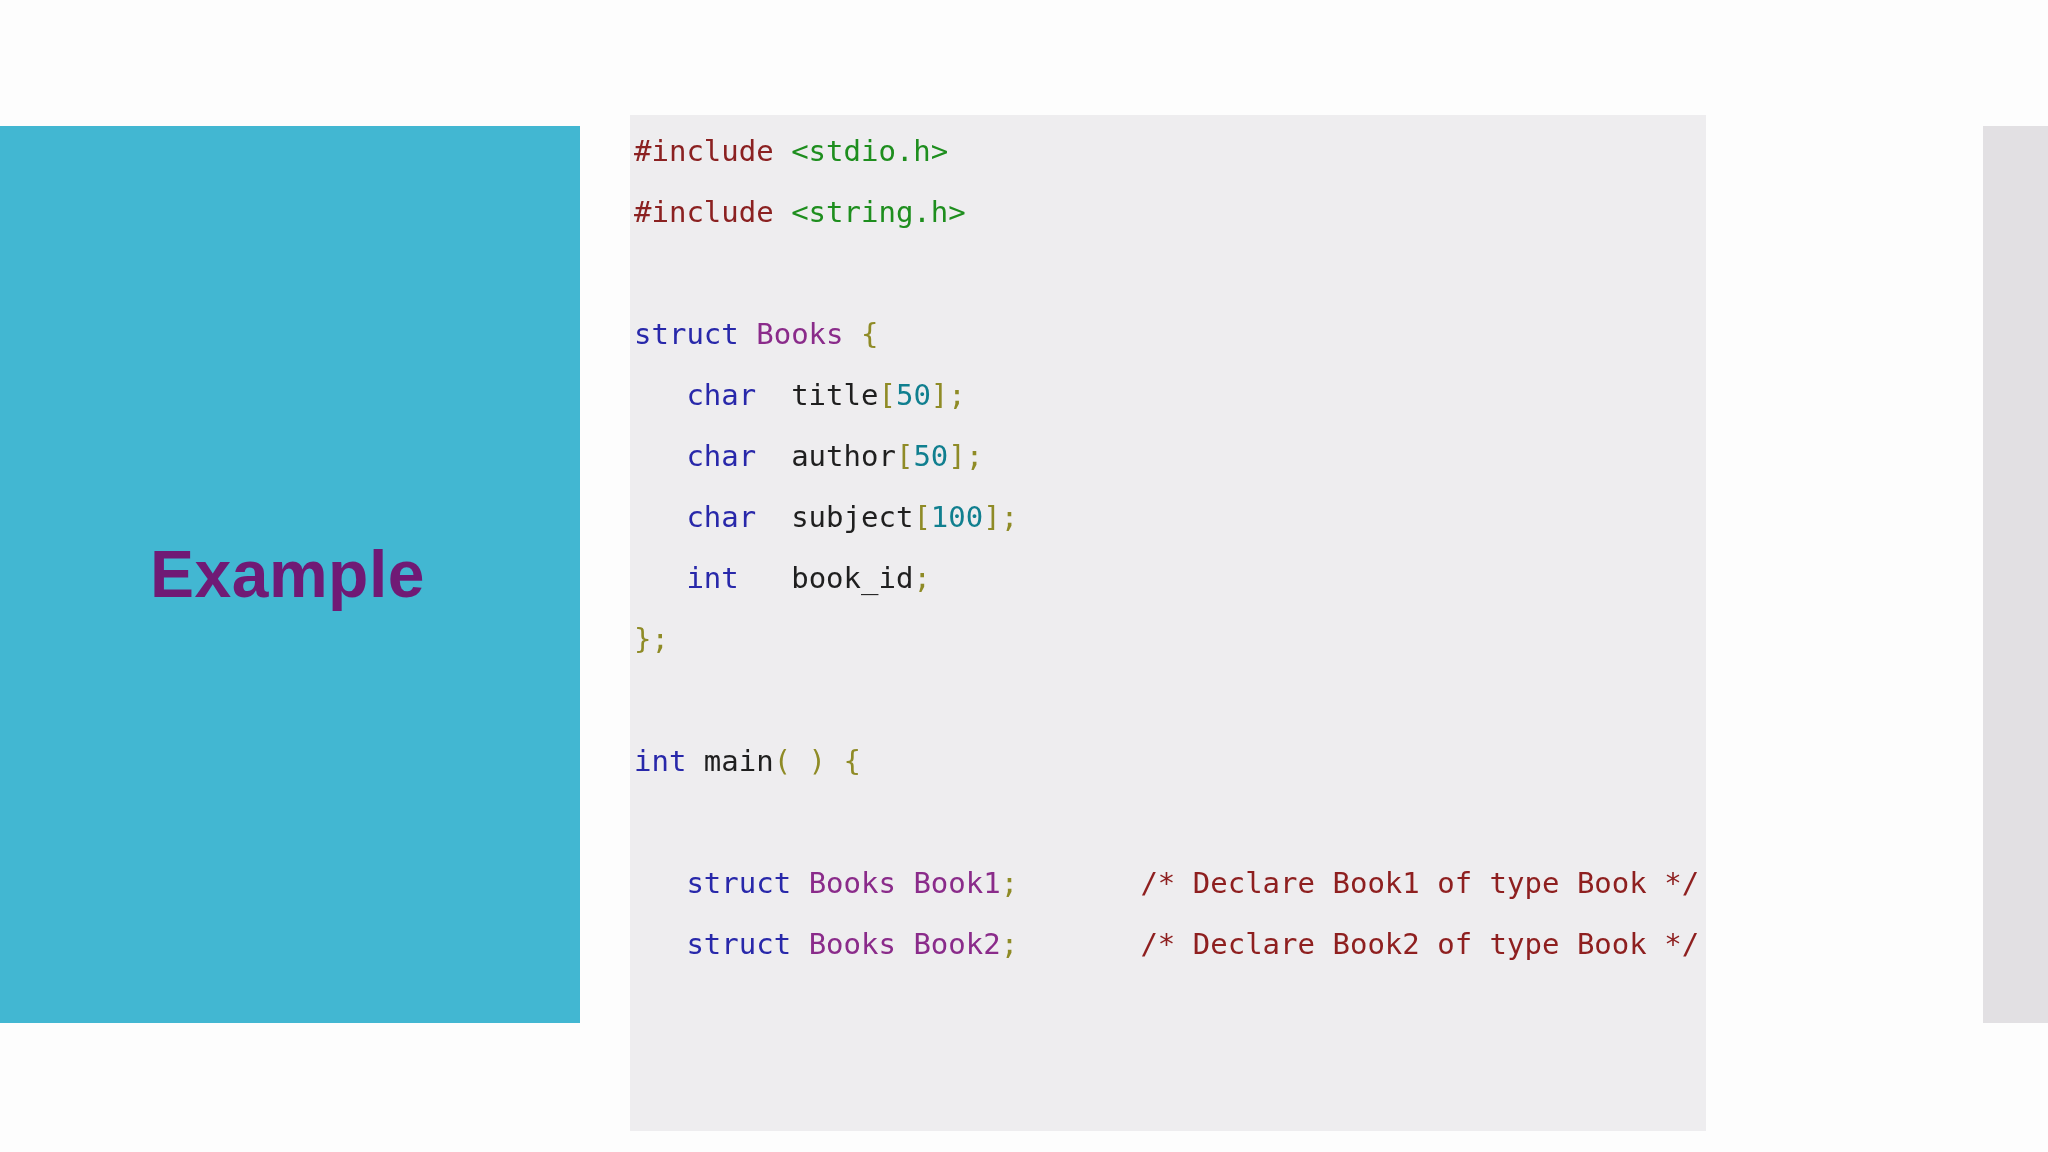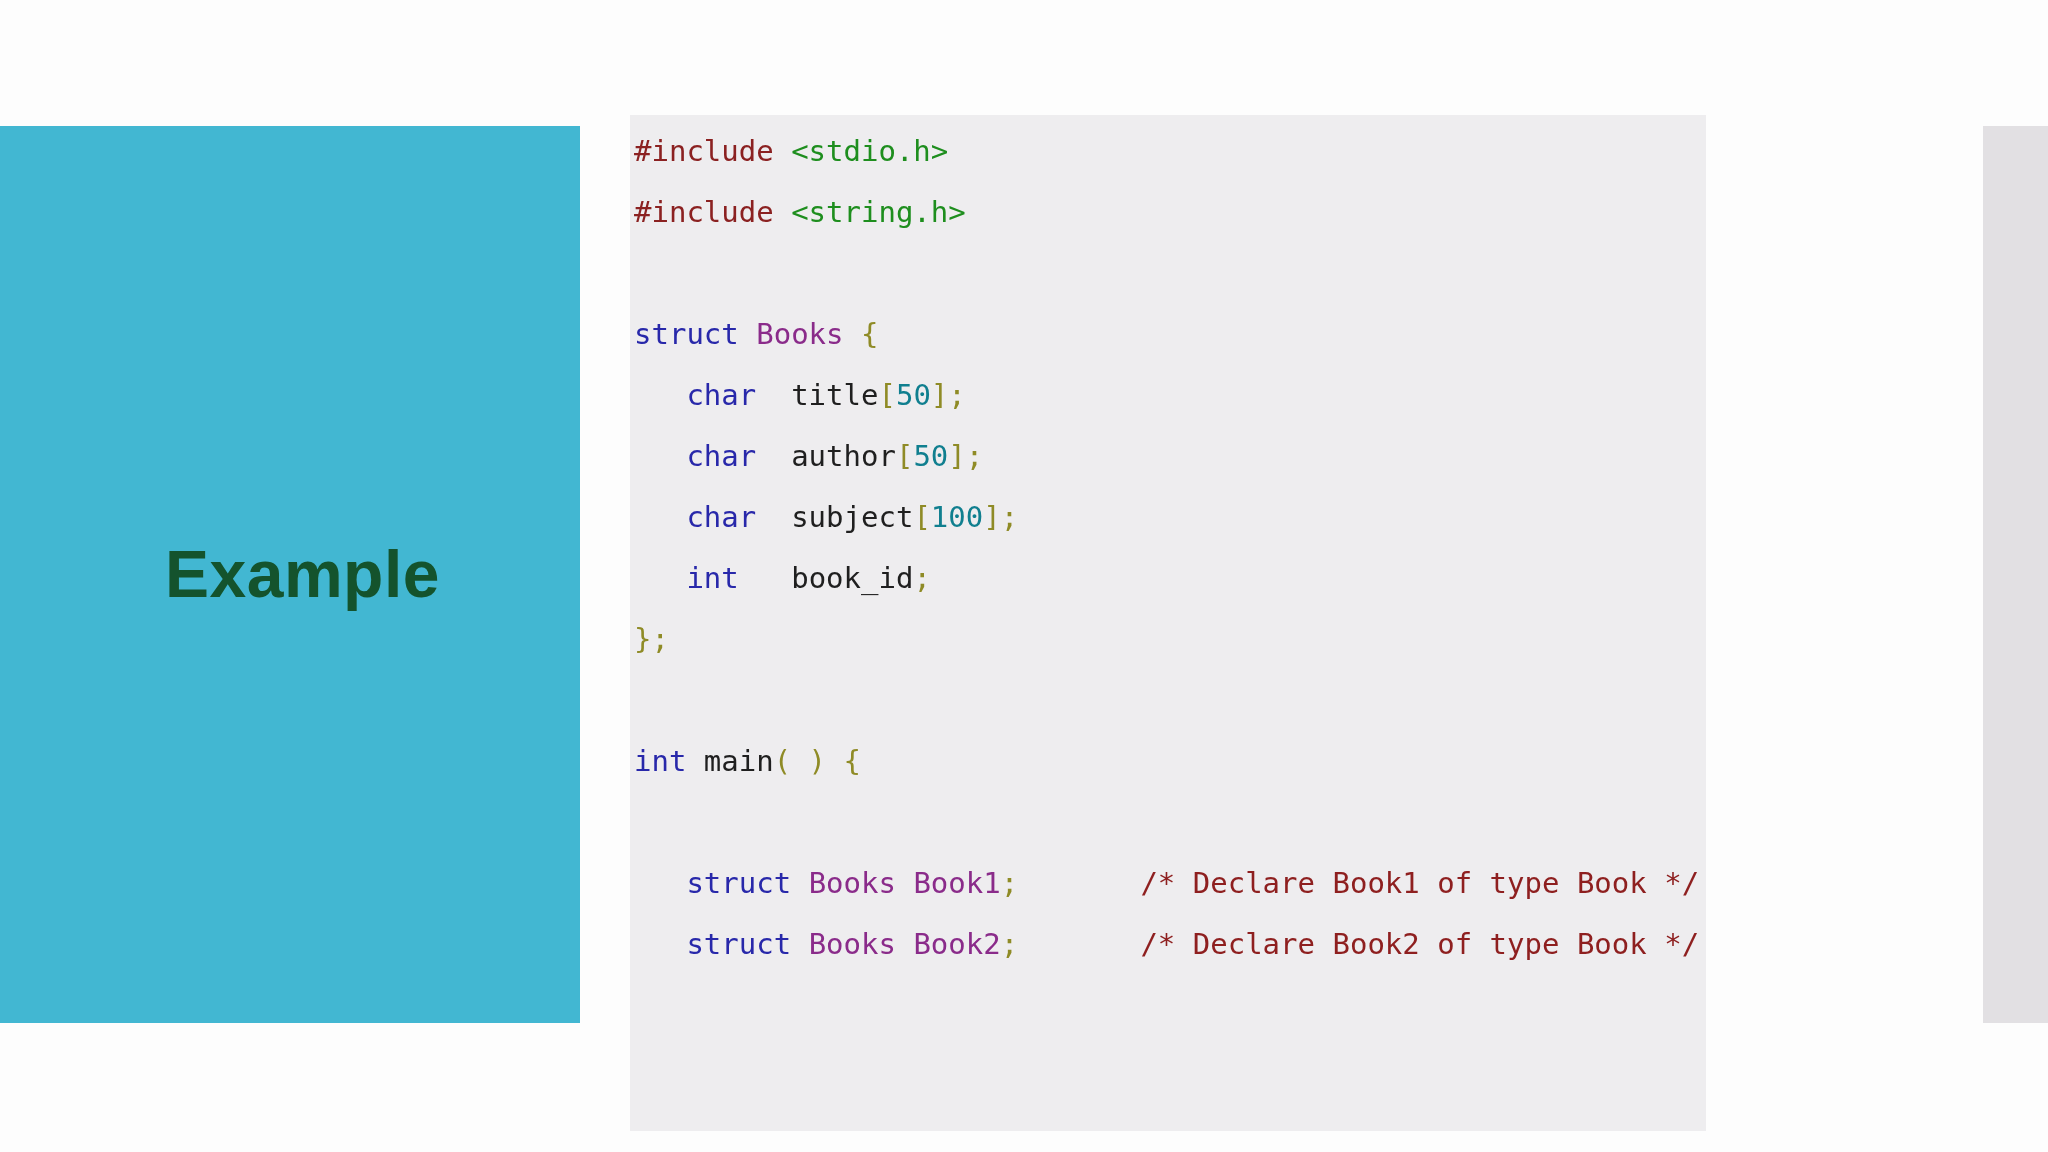--- a/index.html
+++ b/index.html
@@ -59,21 +59,21 @@
     width: 65px;
     height: 897px;
   }
 </style>
 </head>
 <body style="background: rgb(253, 253, 253);">
 
 <div>
 
   <div class="title-panel" style="background: rgb(66, 183, 210);">
-    <div class="slide-title" style="color: #14532d; margin-left: 15px;">
+    <div class="slide-title" style="color: #701a75;">
       <div>Example</div>
     </div>
   </div>
 
   <div class="code-panel" style="background: rgb(238, 237, 239);">
     <pre class="code-block"><div class="code-line"><span style="color: rgb(139, 33, 33);">#include</span><span style="color: rgb(31, 31, 31);"> </span><span style="color: rgb(30, 142, 30);">&lt;stdio.h&gt;</span></div><div class="code-line"><span style="color: rgb(139, 33, 33);">#include</span><span style="color: rgb(31, 31, 31);"> </span><span style="color: rgb(30, 142, 30);">&lt;string.h&gt;</span></div><div class="code-line"> </div><div class="code-line"><span style="color: rgb(40, 40, 170);">struct</span><span style="color: rgb(31, 31, 31);"> </span><span style="color: rgb(138, 43, 138);">Books</span><span style="color: rgb(31, 31, 31);"> </span><span style="color: rgb(143, 139, 38);">{</span></div><div class="code-line"><span style="color: rgb(31, 31, 31);">   </span><span style="color: rgb(40, 40, 170);">char</span><span style="color: rgb(31, 31, 31);">  </span><span style="color: rgb(31, 31, 31);">title</span><span style="color: rgb(143, 139, 38);">[</span><span style="color: rgb(16, 127, 143);">50</span><span style="color: rgb(143, 139, 38);">]</span><span style="color: rgb(143, 139, 38);">;</span></div><div class="code-line"><span style="color: rgb(31, 31, 31);">   </span><span style="color: rgb(40, 40, 170);">char</span><span style="color: rgb(31, 31, 31);">  </span><span style="color: rgb(31, 31, 31);">author</span><span style="color: rgb(143, 139, 38);">[</span><span style="color: rgb(16, 127, 143);">50</span><span style="color: rgb(143, 139, 38);">]</span><span style="color: rgb(143, 139, 38);">;</span></div><div class="code-line"><span style="color: rgb(31, 31, 31);">   </span><span style="color: rgb(40, 40, 170);">char</span><span style="color: rgb(31, 31, 31);">  </span><span style="color: rgb(31, 31, 31);">subject</span><span style="color: rgb(143, 139, 38);">[</span><span style="color: rgb(16, 127, 143);">100</span><span style="color: rgb(143, 139, 38);">]</span><span style="color: rgb(143, 139, 38);">;</span></div><div class="code-line"><span style="color: rgb(31, 31, 31);">   </span><span style="color: rgb(40, 40, 170);">int</span><span style="color: rgb(31, 31, 31);">   </span><span style="color: rgb(31, 31, 31);">book_id</span><span style="color: rgb(143, 139, 38);">;</span></div><div class="code-line"><span style="color: rgb(143, 139, 38);">};</span></div><div class="code-line"> </div><div class="code-line"><span style="color: rgb(40, 40, 170);">int</span><span style="color: rgb(31, 31, 31);"> </span><span style="color: rgb(31, 31, 31);">main</span><span style="color: rgb(143, 139, 38);">( ) {</span></div><div class="code-line"> </div><div class="code-line"><span style="color: rgb(31, 31, 31);">   </span><span style="color: rgb(40, 40, 170);">struct</span><span style="color: rgb(31, 31, 31);"> </span><span style="color: rgb(138, 43, 138);">Books</span><span style="color: rgb(31, 31, 31);"> </span><span style="color: rgb(138, 43, 138);">Book1</span><span style="color: rgb(143, 139, 38);">;</span><span style="color: rgb(31, 31, 31);">       </span><span style="color: rgb(142, 31, 31);">/* Declare Book1 of type Book */</span></div><div class="code-line"><span style="color: rgb(31, 31, 31);">   </span><span style="color: rgb(40, 40, 170);">struct</span><span style="color: rgb(31, 31, 31);"> </span><span style="color: rgb(138, 43, 138);">Books</span><span style="color: rgb(31, 31, 31);"> </span><span style="color: rgb(138, 43, 138);">Book2</span><span style="color: rgb(143, 139, 38);">;</span><span style="color: rgb(31, 31, 31);">       </span><span style="color: rgb(142, 31, 31);">/* Declare Book2 of type Book */</span></div></pre>
   </div>
 
   <div class="next-panel-edge" style="background: rgb(226, 224, 227);"></div>
 

